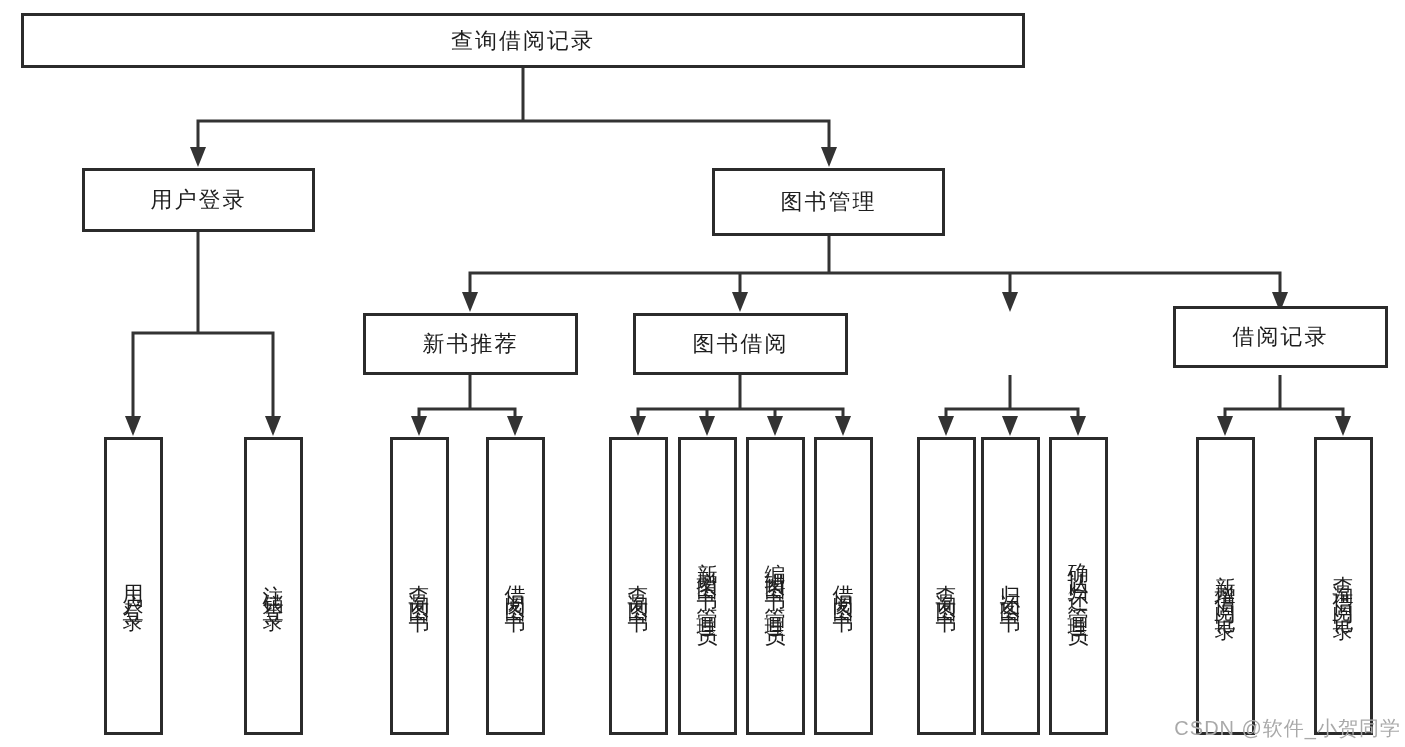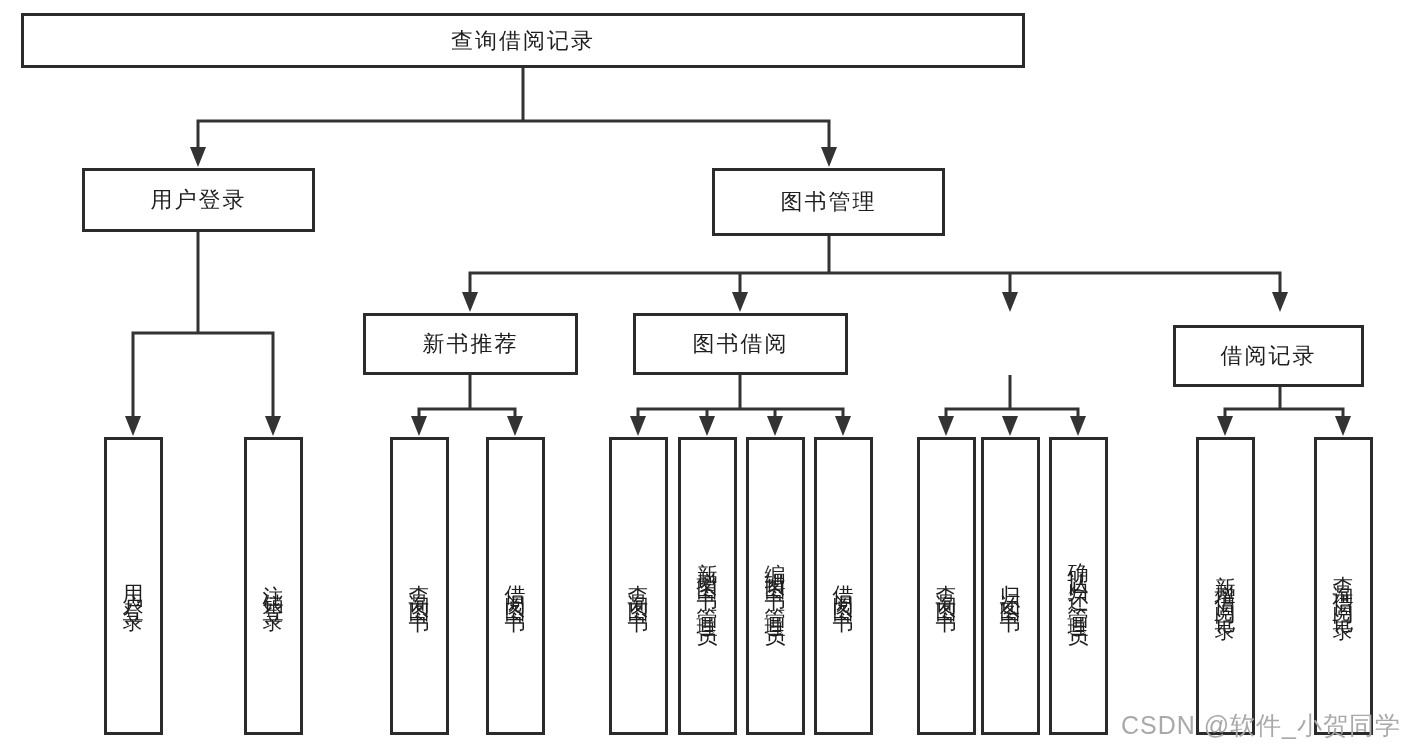--- a/index.html
+++ b/index.html
@@ -6,21 +6,21 @@
   body{font-family:"Liberation Sans","DejaVu Sans",sans-serif;}
   .canvas{position:relative;width:1405px;height:747px;background:#ffffff;overflow:hidden;}
   .connectors{position:absolute;left:0;top:0;pointer-events:none;}
   .hbox{position:absolute;box-sizing:border-box;border:3px solid #2b2b2b;background:#fff;
         display:flex;align-items:center;justify-content:center;
         font-size:22px;letter-spacing:2px;color:#1e1e1e;white-space:nowrap;}
   .vbox{position:absolute;box-sizing:border-box;border:3px solid #2b2b2b;background:#fff;
         display:flex;align-items:center;justify-content:center;top:437px;width:59px;height:298px;}
   .vbox span{writing-mode:vertical-rl;text-orientation:mixed;font-size:21px;
         letter-spacing:9px;line-height:1.1;color:#1e1e1e;}
-  .watermark{position:absolute;right:4px;bottom:5px;font-size:25px;color:#a9a9a9;
+  .watermark{position:absolute;right:4px;bottom:5px;font-size:20px;color:#a9a9a9;
         letter-spacing:1px;white-space:nowrap;}
 </style>
 </head>
 <body>
 
 <div class="canvas">
 
   <svg class="connectors" width="1405" height="747">
     <path fill="none" stroke="#333333" stroke-width="3" d="
       M523 67 V121
@@ -88,21 +88,21 @@
   <div class="hbox" style="left:712px;top:168px;width:233px;height:68px">
     <span>图书管理</span>
   </div>
 
   <div class="hbox" style="left:363px;top:313px;width:215px;height:62px">
     <span>新书推荐</span>
   </div>
   <div class="hbox" style="left:633px;top:313px;width:215px;height:62px">
     <span>图书借阅</span>
   </div>
-  <div class="hbox" style="left:1173px;top:325px;width:191px;height:62px">
+  <div class="hbox" style="left:1173px;top:306px;width:215px;height:62px">
     <span>借阅记录</span>
   </div>
 
   <div class="vbox" style="left:104px">
     <span>用户登录</span>
   </div>
   <div class="vbox" style="left:244px">
     <span>注销登录</span>
   </div>
 

